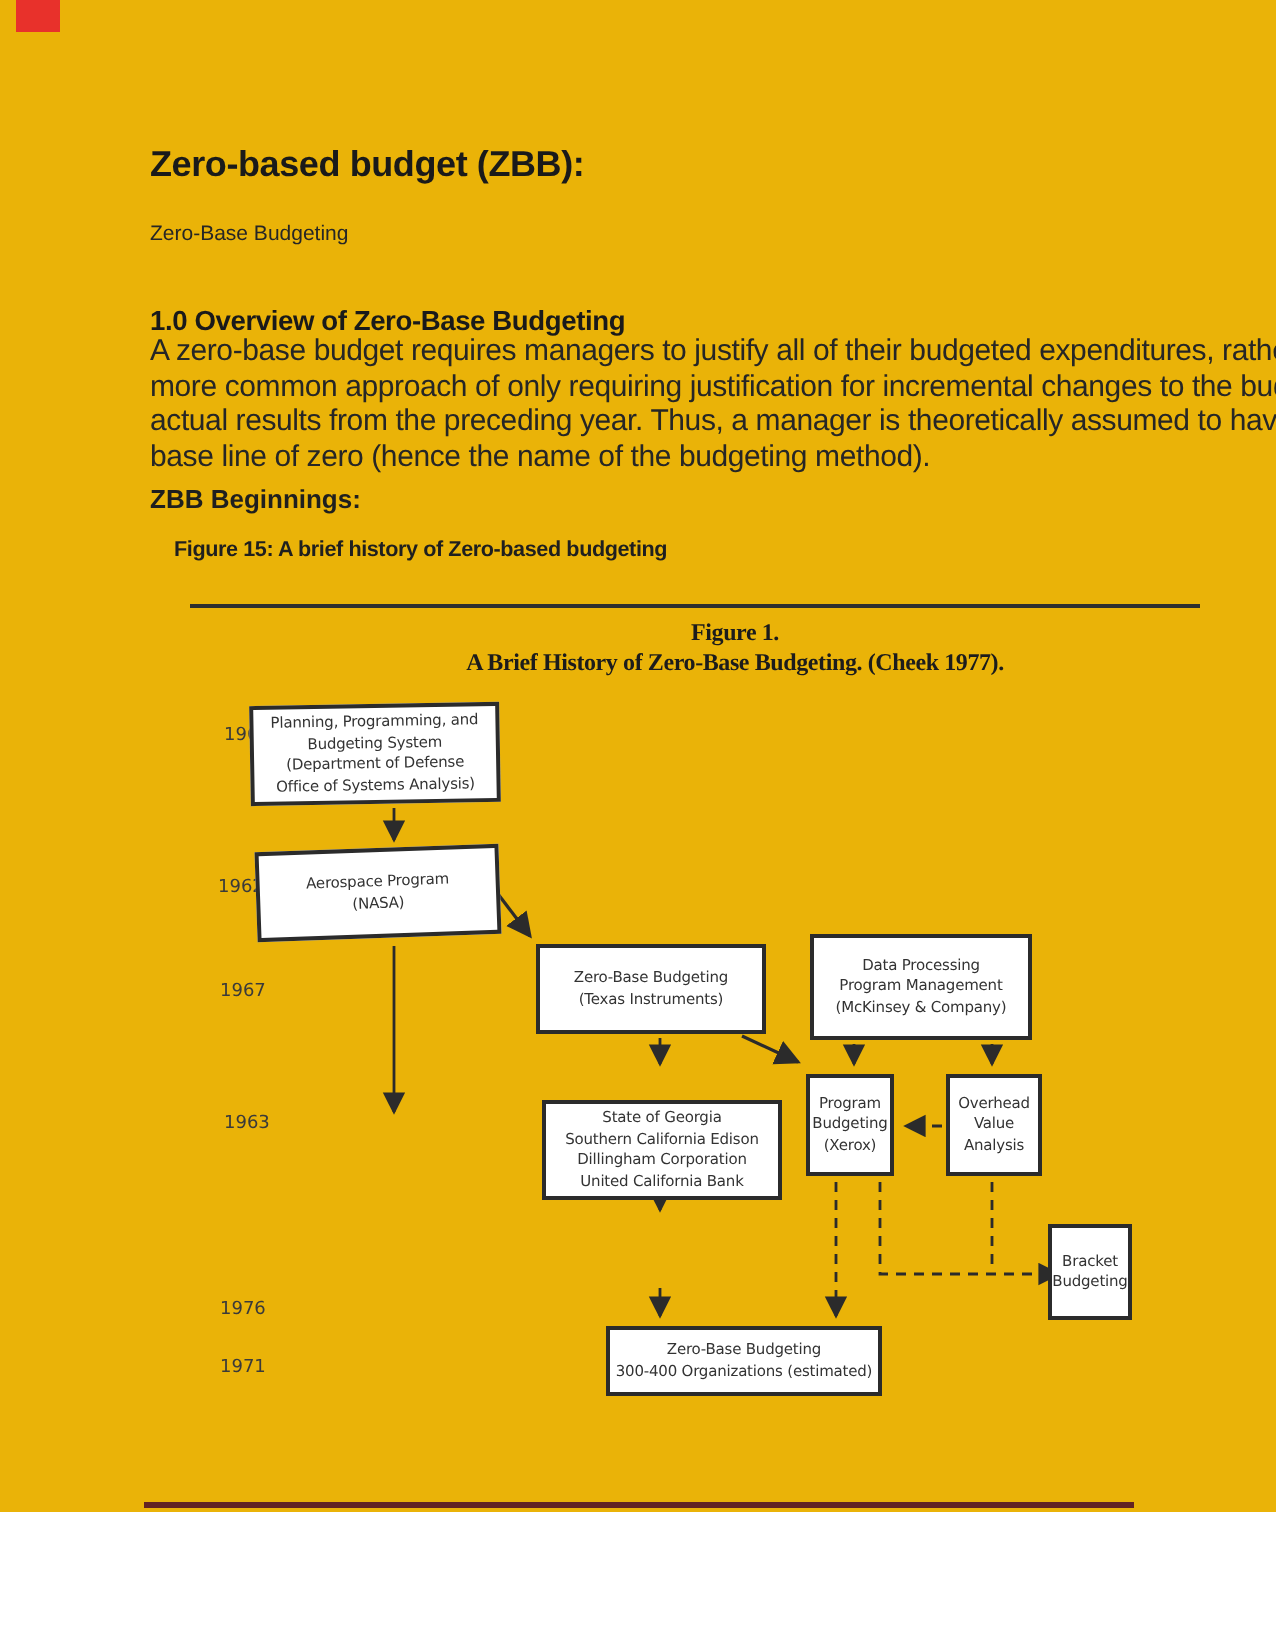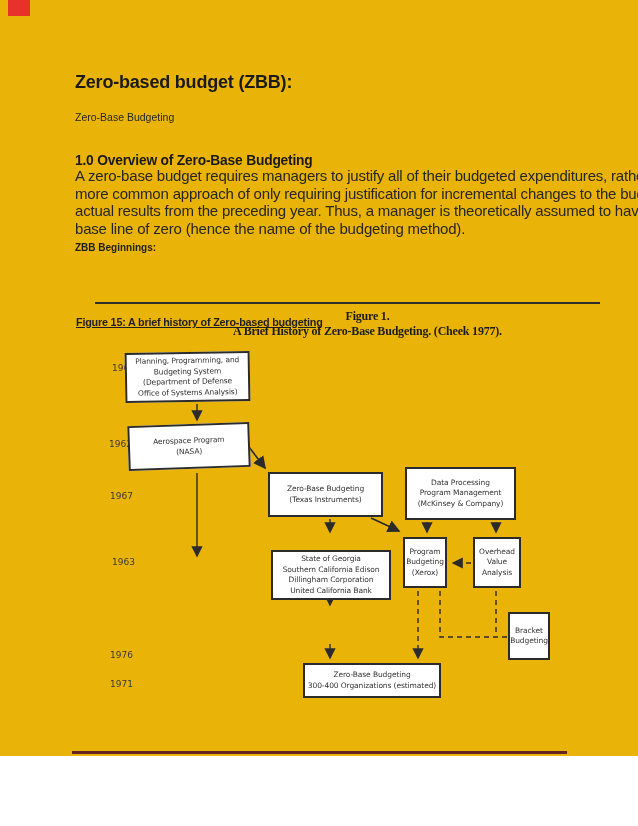--- a/index.html
+++ b/index.html
@@ -11,23 +11,23 @@
 
   
   .red-marker { position:absolute; left:8px; top:0; width:22px; height:16px; background:#e8312b; }
 
   
   .doc-title   { left:75px; top:72px; font-size:18px; font-weight:bold; color:#1a1a1a; letter-spacing:-0.2px; }
   .doc-sub     { left:75px; top:111px; font-size:10.5px; color:#262626; }
   .doc-h2      { left:75px; top:137px; font-size:13.8px; font-weight:bold; color:#1a1a1a; letter-spacing:-0.2px;margin-top:16px; }
   .doc-para    { left:75px; top:167px; font-size:15px; line-height:17.6px; letter-spacing:-0.2px;
                  white-space:pre; color:#262626; }
-  .doc-bold    { left:75px; top:242px; font-size:10px; font-weight:bold; color:#1f1f1f; }
-  .doc-caption { left:76px; top:269px; font-size:10.8px; font-weight:bold; color:#1f1f1f;
-                 text-decoration:underline; letter-spacing:-0.2px;margin-top:47px; }
+  .doc-bold    { left:75px; top:242px; font-size:13px; font-weight:bold; color:#1f1f1f; }
+  .doc-caption { left:87px; top:269px; font-size:10.8px; font-weight:bold; color:#1f1f1f;
+                 letter-spacing:-0.2px; }
 
   
   .figure   { position:absolute; left:0; top:300px; width:638px; height:445px; }
   .fig-rule { position:absolute; left:95px; top:2px; width:505px; height:0; border-top:2px solid #2e2e2e; }
   .fig-title{ position:absolute; left:95px; top:9px; width:545px; text-align:center;
               font-family:"Liberation Serif", serif; font-weight:bold; font-size:12px;
               line-height:15px; color:#1c1c1c; letter-spacing:-0.2px; }
 
   .node {
     position:absolute; border:2px solid #2b2b2b; background:#fff;
@@ -114,21 +114,21 @@
     <div class="node" style="left:271px; top:250px; width:116px; height:46px;">State of Georgia
 Southern California Edison
 Dillingham Corporation
 United California Bank</div>
     <div class="node" style="left:403px; top:237px; width:40px; height:47px;">Program
 Budgeting
 (Xerox)</div>
     <div class="node" style="left:473px; top:237px; width:44px; height:47px;">Overhead
 Value
 Analysis</div>
-    <div class="node" style="left:508px; top:312px; width:38px; height:44px;">Bracket
+    <div class="node" style="left:524px; top:312px; width:38px; height:44px;">Bracket
 Budgeting</div>
     <div class="node" style="left:303px; top:363px; width:134px; height:31px;">Zero-Base Budgeting
 300-400 Organizations (estimated)</div>
   </div>
 
   <div class="footer-rule"></div>
   <div class="abs footer-left">Prepared by Bank M’mbololo</div>
   <div class="abs footer-right">Page 2</div>
 
 </div>

